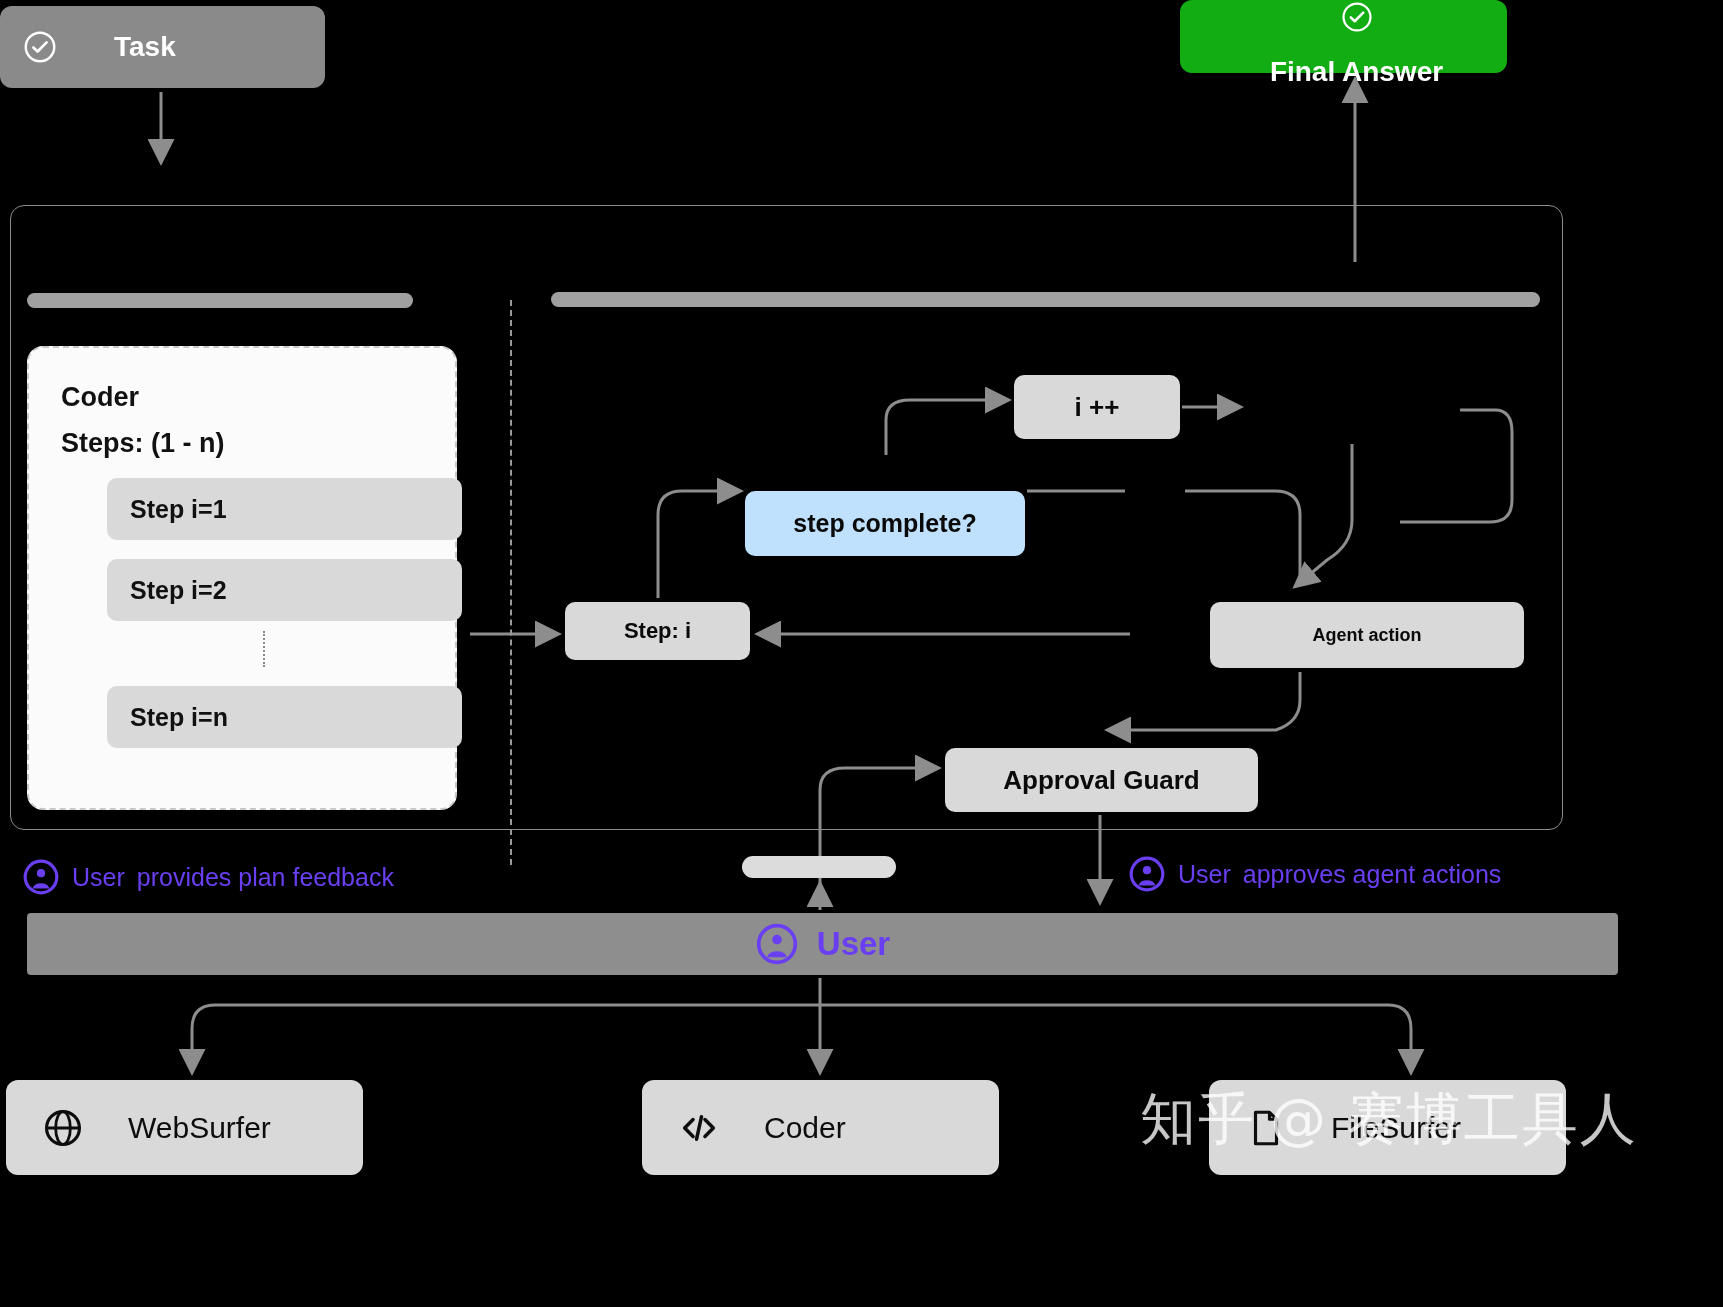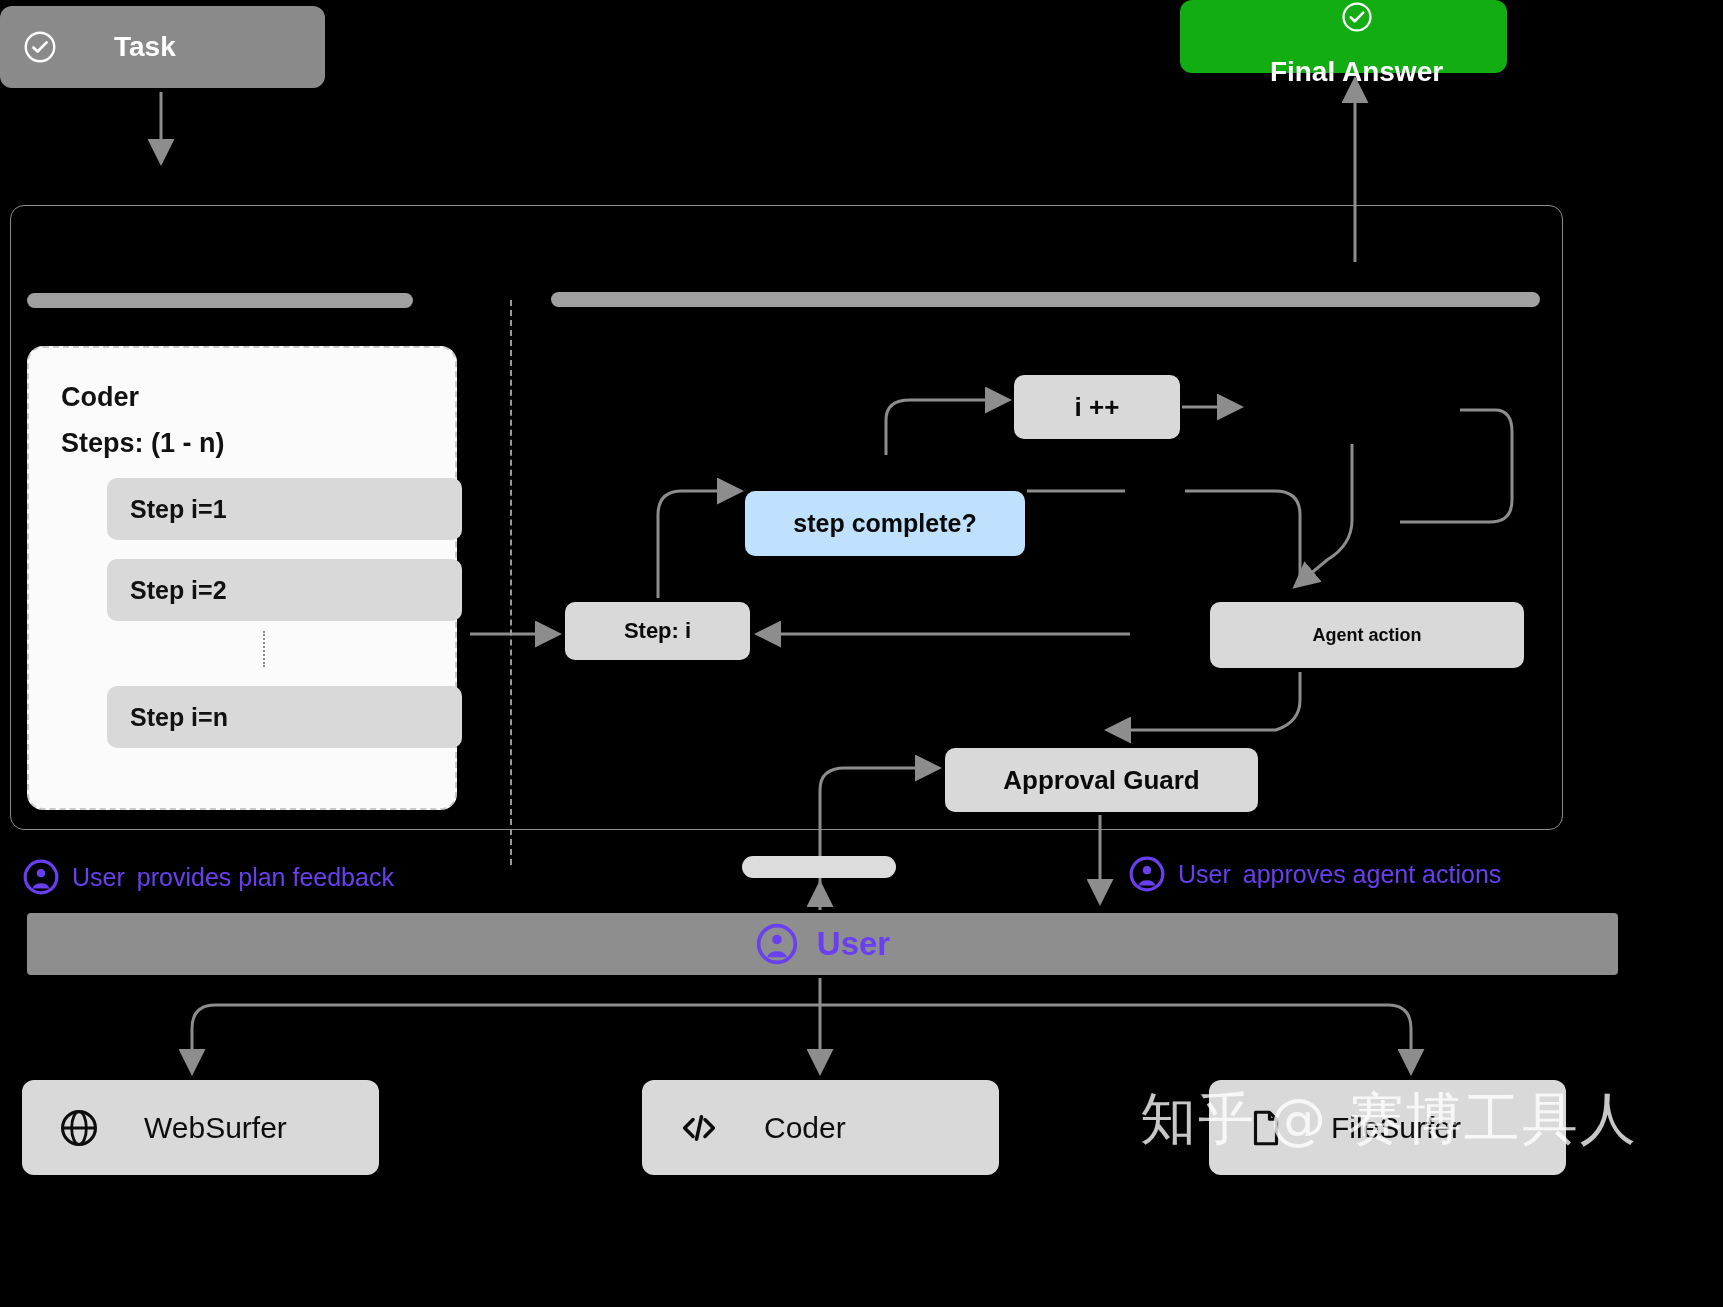--- a/index.html
+++ b/index.html
@@ -144,21 +144,21 @@
   .agent-node {
     height: 95px;
     border-radius: 12px;
     background: #d9d9d9;
     display: flex; align-items: center;
     gap: 44px;
     padding-left: 36px;
     font-size: 30px;
     color: #0d0d0d;
   }
-  #agent-websurfer { left: 22px;   top: 1080px; width: 357px; }
+  #agent-websurfer { left: 6px;   top: 1080px; width: 357px; }
   #agent-coder     { left: 642px;  top: 1080px; width: 357px; }
   #agent-filesurfer{ left: 1209px; top: 1080px; width: 357px; }
 
   
   #arrow-layer {
     left: 0; top: 0; width: 1723px; height: 1307px;
     pointer-events: none;
   }
 
   

